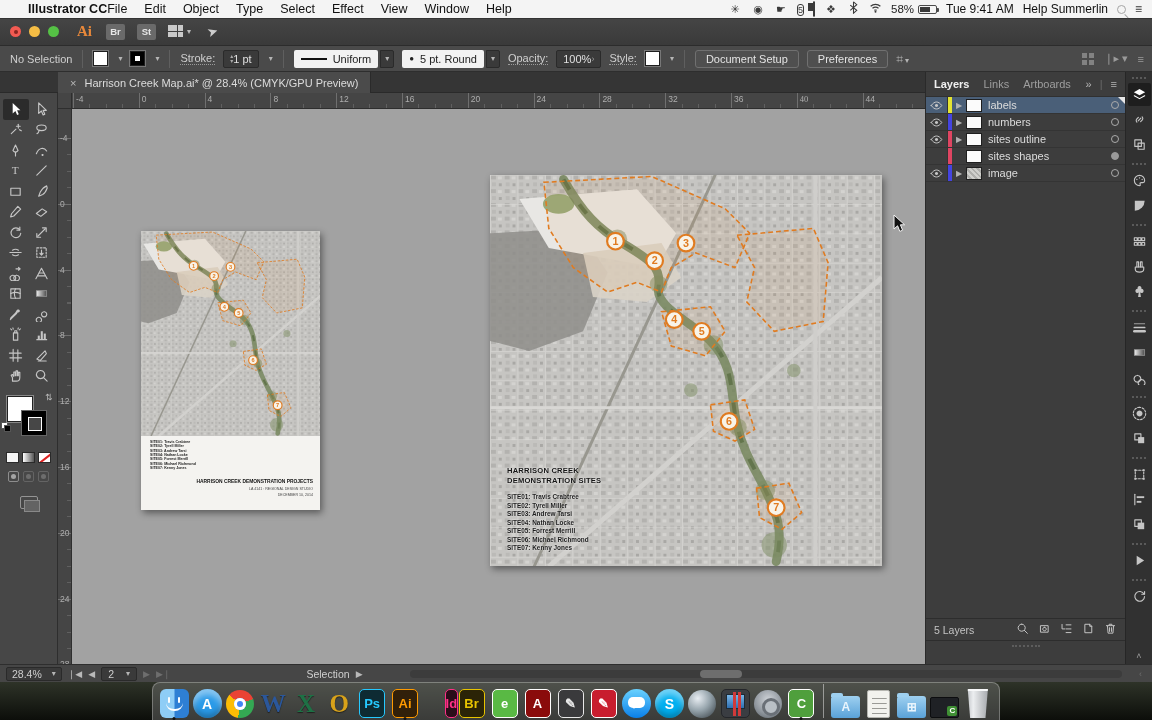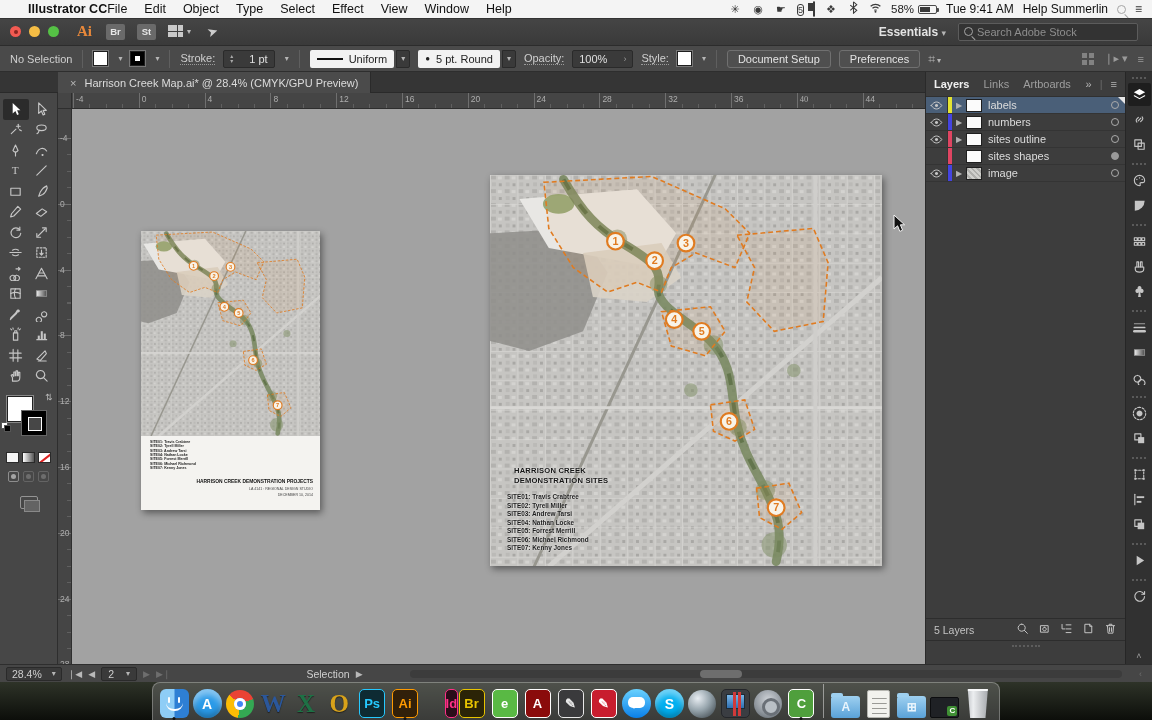--- a/index.html
+++ b/index.html
@@ -52,21 +52,21 @@
 
   
   #controlbar{position:absolute;left:0;top:28px;width:1152px;height:26px;background:#4a4a4a;border-bottom:1px solid #2e2e2e;display:flex;align-items:center;font-size:11px;color:#d2d2d2;gap:8px;padding-left:10px;}
   .cb-sep{width:1px;height:18px;background:#5f5f5f;margin:0 2px;}
   .cb-label{color:#cfcfcf;}
   .cb-label.u{border-bottom:1px dotted #9a9a9a;}
   .swatch{width:15px;height:15px;background:#fff;border:1px solid #1e1e1e;box-shadow:0 0 0 1px #777;}
   .swatch.stroke{background:#000;position:relative;}
   .swatch.stroke:after{content:"";position:absolute;left:4px;top:4px;width:5px;height:5px;background:#fff;}
   .mini-chev{color:#b5b5b5;font-size:8px;margin-left:2px;}
-  .dark-field{background:#3a3a3a;border:1px solid #2a2a2a;border-radius:2px;height:18px;display:flex;align-items:center;padding:0 6px;gap:16px;color:#e0e0e0;}
+  .dark-field{background:#3a3a3a;border:1px solid #2a2a2a;border-radius:2px;height:18px;display:flex;align-items:center;padding:0 6px;gap:0;color:#e0e0e0;}
   .stepper{display:flex;flex-direction:column;font-size:6px;color:#aaa;line-height:5px;}
   .white-dd{background:#f2f2f2;color:#222;height:18px;border-radius:2px;display:flex;align-items:center;padding:0 7px;gap:6px;font-size:11px;}
   .white-dd .ln{width:26px;height:2px;background:#111;}
   .dd-btn{background:#3a3a3a;border:1px solid #2a2a2a;width:14px;height:18px;display:flex;align-items:center;justify-content:center;color:#b5b5b5;font-size:8px;border-radius:0 2px 2px 0;margin-left:-6px;}
   .cb-btn{background:#4f4f4f;border:1px solid #707070;border-radius:3px;padding:2px 10px;color:#e4e4e4;font-size:11px;}
   .cb-far{margin-left:auto;display:flex;align-items:center;gap:10px;padding-right:8px;color:#9a9a9a;}
   .dots4{display:grid;grid-template-columns:5px 5px;gap:2px;opacity:.5;}
   .dots4 div{width:5px;height:5px;background:#bbb;}
 
   
@@ -122,21 +122,21 @@
   
   #canvas{position:absolute;left:72px;top:91px;width:853px;height:573px;background:#a2a2a2;overflow:hidden;}
   .artboard{position:absolute;background:#f4f3f0;box-shadow:2px 3px 7px rgba(0,0,0,.45);}
   #ab-small{left:69px;top:122px;width:179px;height:279px;}
   #ab-large{left:418px;top:66px;width:392px;height:391px;}
   .map-box{position:absolute;left:0;top:0;right:0;overflow:hidden;}
   #ab-large .map-box{bottom:0;}
   #ab-small .map-box{height:205px;}
   .map-box svg{width:100%;height:100%;display:block;}
   .ab-title{position:absolute;font-weight:bold;color:#151515;letter-spacing:.2px;}
-  #lg-title{left:24px;top:291px;font-size:7.6px;line-height:9.5px;text-shadow:0 0 2px rgba(255,255,255,.9);}
+  #lg-title{left:17px;top:291px;font-size:7.6px;line-height:9.5px;text-shadow:0 0 2px rgba(255,255,255,.9);}
   #lg-sites{position:absolute;left:17px;top:318px;font-size:6.4px;line-height:8.55px;color:#1c1c1c;font-weight:bold;text-shadow:0 0 2px rgba(255,255,255,.9);}
   #sm-sites{position:absolute;left:9px;top:209px;font-size:3.6px;line-height:4.35px;color:#222;font-weight:bold;}
   #sm-title{position:absolute;right:7px;top:248px;font-size:4.9px;font-weight:bold;color:#111;text-align:right;}
   #sm-sub1,#sm-sub2{position:absolute;right:7px;font-size:3.6px;color:#444;text-align:right;}
   #sm-sub1{top:256px;}#sm-sub2{top:261.5px;}
   #cursor{position:absolute;left:821px;top:105px;z-index:9;}
 
   
   #rightpanel{position:absolute;left:925px;top:54px;width:200px;height:592px;background:#3d3d3d;border-left:1px solid #2a2a2a;display:flex;flex-direction:column;}
   #rp-tabs{height:24px;display:flex;align-items:center;padding:0 8px;gap:14px;font-size:11px;color:#9e9e9e;background:#3d3d3d;}
@@ -261,27 +261,20 @@
       <span class="sq-btn">Br</span>
       <span class="sq-btn">St</span>
       <span class="grid-ic">
           <div></div>
           <div></div>
           <div></div>
           <div></div>
         </span>
       <span class="chev">▾</span>
       <span class="share-ic">➤</span>
-      <div id="tb-right">
-        <span id="workspace"><span>Essentials</span> <span class="c">▾</span></span>
-        <div id="stock-search">
-          <span class="mag"></span>
-          <span class="ph">Search Adobe Stock</span>
-        </div>
-      </div>
     </div>
 
     <div id="controlbar">
       <span class="cb-label">No Selection</span>
       <span class="cb-sep"></span>
       <span class="swatch"></span>
         <span class="mini-chev">▾</span>
       <span class="swatch stroke"></span>
         <span class="mini-chev">▾</span>
       <span class="cb-sep"></span>

